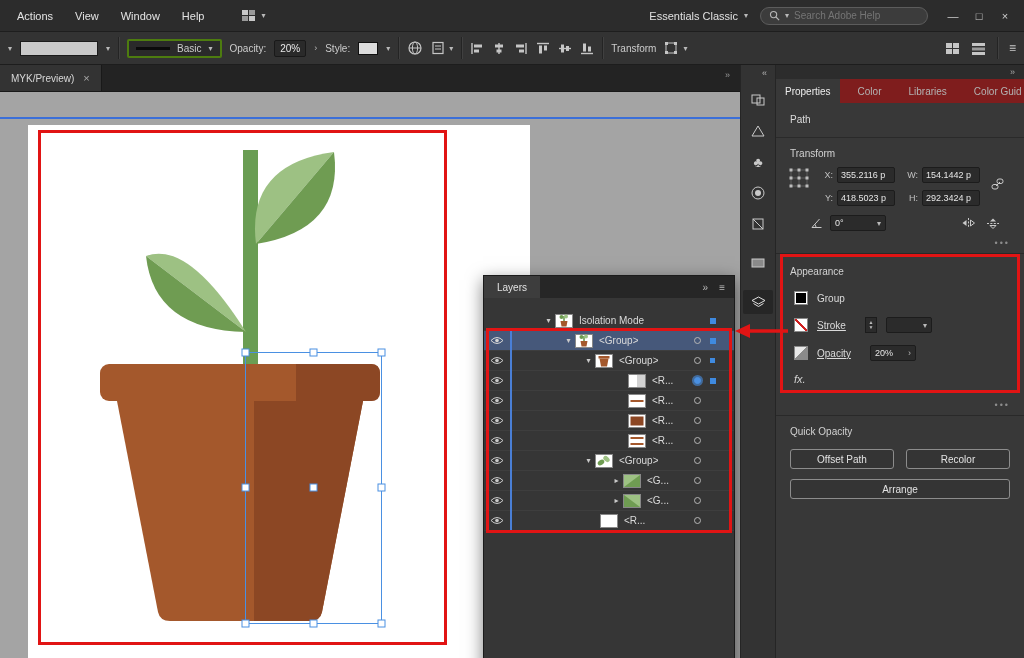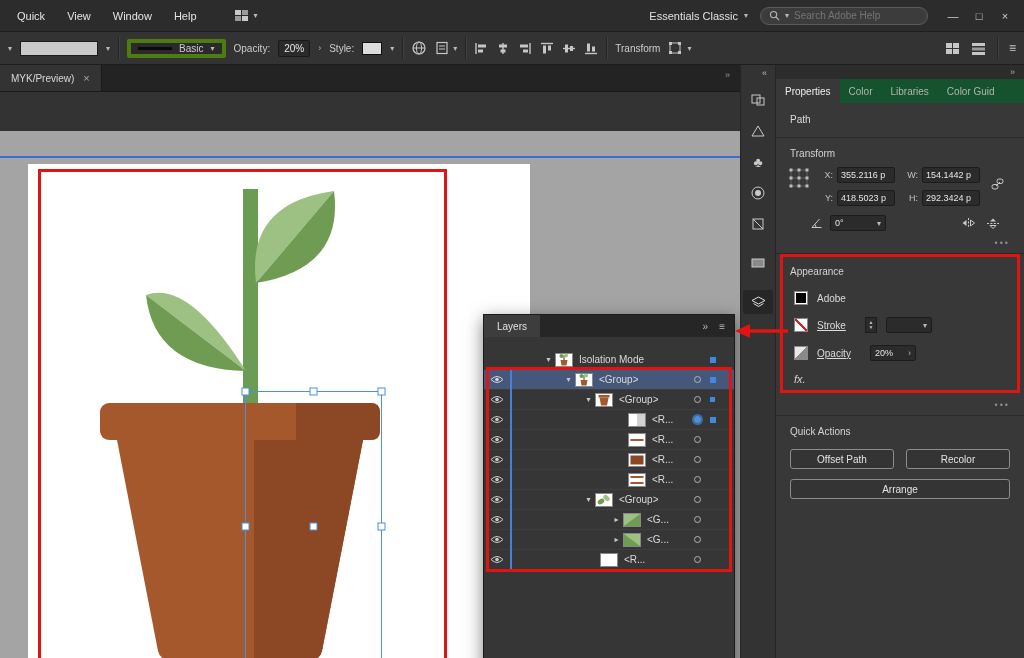--- a/index.html
+++ b/index.html
@@ -21,34 +21,34 @@
   .win-controls { display:flex; }
   .win-btn { width:26px; text-align:center; color:#cfcfcf; font-size:11px; line-height:30px;}
 
   
   .controlbar { height:33px; background:#333; border-bottom:1px solid #1d1d1d;
                 display:flex; align-items:center; padding:0 8px; gap:8px; }
   .caret { font-size:8px; color:#b9b9b9; }
   .cb-sep { width:1px; height:22px; background:#242424; box-shadow:1px 0 0 #404040; }
   .cb-swatch-long { width:78px; height:15px; background:#c9c9c9; border:1px solid #1b1b1b; }
   .cb-brush { display:flex; align-items:center; gap:7px; background:#2a2a2a;
-              border:4px solid #4d7c0f; height:19px; padding:0 7px; border-radius:2px; }
+              border:2px solid #4d7c0f; height:19px; padding:0 7px; border-radius:2px; }
   .brush-line { width:34px; height:3px; background:#0b0b0b; }
   .cb-label { font-size:10px; color:#cccccc; }
   .cb-field { background:#2a2a2a; border:1px solid #191919; height:17px; line-height:15px;
               padding:0 5px; font-size:10px; color:#e8e8e8; border-radius:2px; }
   .cb-style-swatch { width:20px; height:13px; background:#dcdcdc; border:1px solid #101010; }
   .align-group { display:flex; gap:8px; align-items:center; }
   .cb-right { margin-left:auto; display:flex; gap:11px; align-items:center; }
   .ham { color:#c9c9c9; font-size:12px; }
   .chev-sm { color:#b9b9b9; font-size:9px; }
 
   
   .workspace { display:flex; height:593px; }
-  .canvas-col { width:740px; display:flex; flex-direction:column;gap:39px; }
+  .canvas-col { width:740px; display:flex; flex-direction:column; }
   .doc-tabbar { height:27px; background:#232323; border-bottom:1px solid #191919;
                 display:flex; align-items:stretch; position:relative; }
   .doc-tab { display:flex; align-items:center; gap:9px; background:#333;
              padding:0 11px; font-size:10px; color:#d8d8d8; border-right:1px solid #191919; }
   .tab-close { color:#a8a8a8; font-size:11px; }
   .dbl-chev { position:absolute; right:10px; top:5px; color:#9a9a9a; font-size:9px; }
 
   
   .canvas { position:relative; flex:1; background:#a4a4a4; overflow:hidden; }
   .artboard { position:absolute; left:28px; top:33px; width:502px; height:533px; background:#fff; }
@@ -97,21 +97,21 @@
   .strip-collapse { color:#b5b5b5; font-size:9px; margin-bottom:10px; align-self:flex-end; padding-right:8px;}
   .strip-icon { width:30px; height:24px; display:flex; align-items:center; justify-content:center;
                 margin-bottom:7px; color:#c9c9c9; font-size:14px; }
   .strip-icon.gap { margin-top:8px; }
   .strip-icon.active { background:#262626; border-radius:2px; }
 
   
   .right-panel { width:248px; background:#383838; display:flex; flex-direction:column; position:relative; }
   .rp-header { height:14px; background:#2c2c2c; display:flex; justify-content:flex-end;
                align-items:center; padding-right:9px; color:#a8a8a8; font-size:9px; }
-  .rp-tabs { height:24px; background:#14532d; display:flex; align-items:stretch; }
+  .rp-tabs { height:24px; background:#7f1d1d; display:flex; align-items:stretch;gap:9px; }
   .rp-tab { padding:0 9px; display:flex; align-items:center; font-size:10px; color:#b3b3b3; white-space:nowrap; }
   .rp-tab.active { background:#383838; color:#ededed; }
   .rp-objtype { padding:11px 14px 12px; font-size:10px; color:#dcdcdc; border-bottom:1px solid #2a2a2a; }
   .rp-sec-title { font-size:10px; color:#d2d2d2; padding:10px 14px 8px; }
   .tf-wrap { display:flex; padding:0 10px 0 12px; gap:8px; align-items:flex-start; }
   .tf-col { display:flex; flex-direction:column; gap:7px; }
   .tf-row { display:flex; align-items:center; gap:4px; }
   .tf-label { width:15px; font-size:9px; color:#c2c2c2; text-align:right; }
   .tf-field { width:58px; height:16px; background:#2b2b2b; border:1px solid #1c1c1c;
               font-size:9px; color:#e6e6e6; line-height:14px; padding:0 3px; border-radius:2px;
@@ -148,21 +148,21 @@
 
   
   .red-arrow { position:absolute; left:732px; top:322px; z-index:60; }
 </style>
 </head>
 <body>
 
 <div class="app">
 
   <div class="menubar">
-    <span class="menu-item">Quick</span>
+    <span class="menu-item">Actions</span>
     <span class="menu-item">View</span>
     <span class="menu-item">Window</span>
     <span class="menu-item">Help</span>
     <span class="ws-switch">
       <svg width="15" height="13">
           <rect x="1" y="1" width="6" height="5" fill="#c9c9c9"></rect>
           <rect x="8" y="1" width="6" height="5" fill="#9a9a9a"></rect>
           <rect x="1" y="7" width="6" height="5" fill="#9a9a9a"></rect>
           <rect x="8" y="7" width="6" height="5" fill="#c9c9c9"></rect>
         </svg>
@@ -716,21 +716,21 @@
         </span>
       </div>
       <div class="dots">•••</div>
       <div class="rp-div"></div>
 
       <div class="app-sec">
         <div class="red-box appearance-red"></div>
         <div class="rp-sec-title">Appearance</div>
         <div class="ap-row">
           <span class="swatch fill"></span>
-          <span class="ap-label">Adobe</span>
+          <span class="ap-label">Group</span>
         </div>
         <div class="ap-row">
           <span class="swatch stroke"></span>
           <span class="ap-label link">Stroke</span>
           <span class="stepper">
               <span>▲</span>
               <span>▼</span>
             </span>
           <span class="ap-drop">
             <span></span>
@@ -743,21 +743,21 @@
           <span class="ap-drop" style="margin-left:10px;">
             <span>20%</span>
             <span class="chev-sm">›</span>
           </span>
         </div>
         <div class="fx">fx.</div>
       </div>
       <div class="dots">•••</div>
       <div class="rp-div"></div>
 
-      <div class="rp-sec-title">Quick Actions</div>
+      <div class="rp-sec-title">Quick Opacity</div>
       <div class="qa-buttons">
         <span class="btn">Offset Path</span>
         <span class="btn">Recolor</span>
       </div>
       <div class="qa-arrange">
         <span class="btn">Arrange</span>
       </div>
     </div>
   </div>
 

